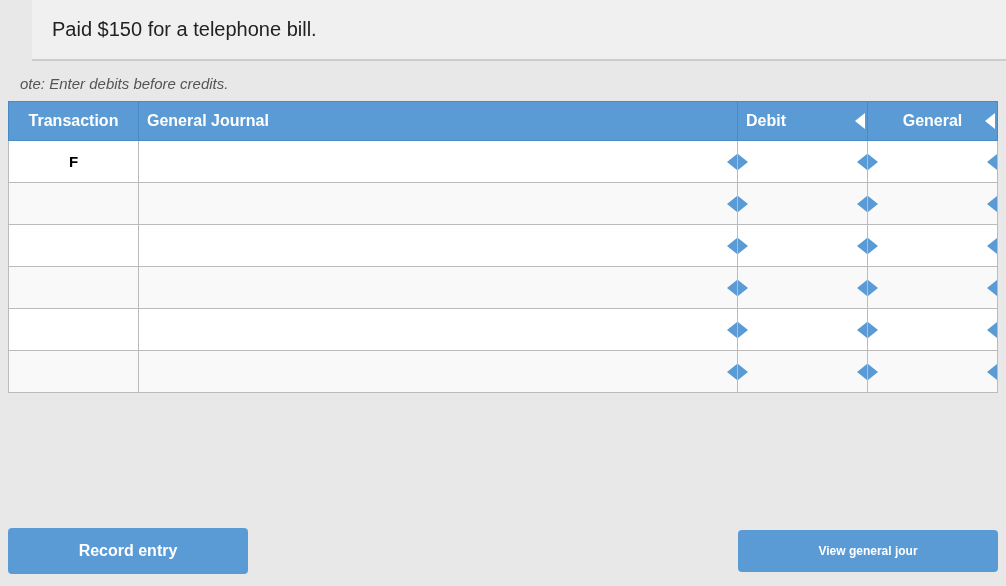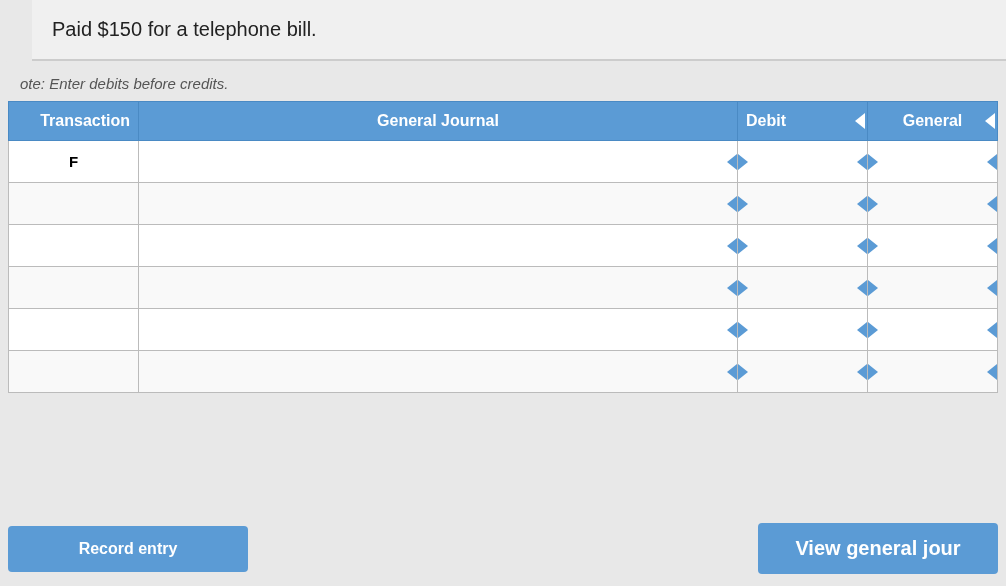--- a/index.html
+++ b/index.html
@@ -68,25 +68,25 @@
       color: white;
       font-size: 16px;
       font-weight: bold;
       padding: 10px 8px;
       border: 1px solid #4a8ac4;
       text-align: center;
     }
 
     thead tr th:first-child {
       width: 130px;
-      text-align: right;
+      text-align: center;
     }
 
     thead tr th:nth-child(2) {
-      text-align: center;
+      text-align: left;
     }
 
     thead tr th:nth-child(3) {
       width: 130px;
       text-align: left;
     }
 
     thead tr th:nth-child(4) {
       width: 130px;
       text-align: center;
@@ -184,22 +184,22 @@
       border-radius: 4px;
       text-align: center;
       margin-left: 58px;
     }
 
     .btn-view {
       background-color: #5b9bd5;
       color: white;
       border: none;
       padding: 14px 0;
-      width: 240px;
-      font-size: 20px;
+      width: 260px;
+      font-size: 12px;
       font-weight: bold;
       cursor: pointer;
       border-radius: 4px;
       text-align: center;
       margin-left: auto;
     }
 
     
     .th-triangle {
       position: relative;

